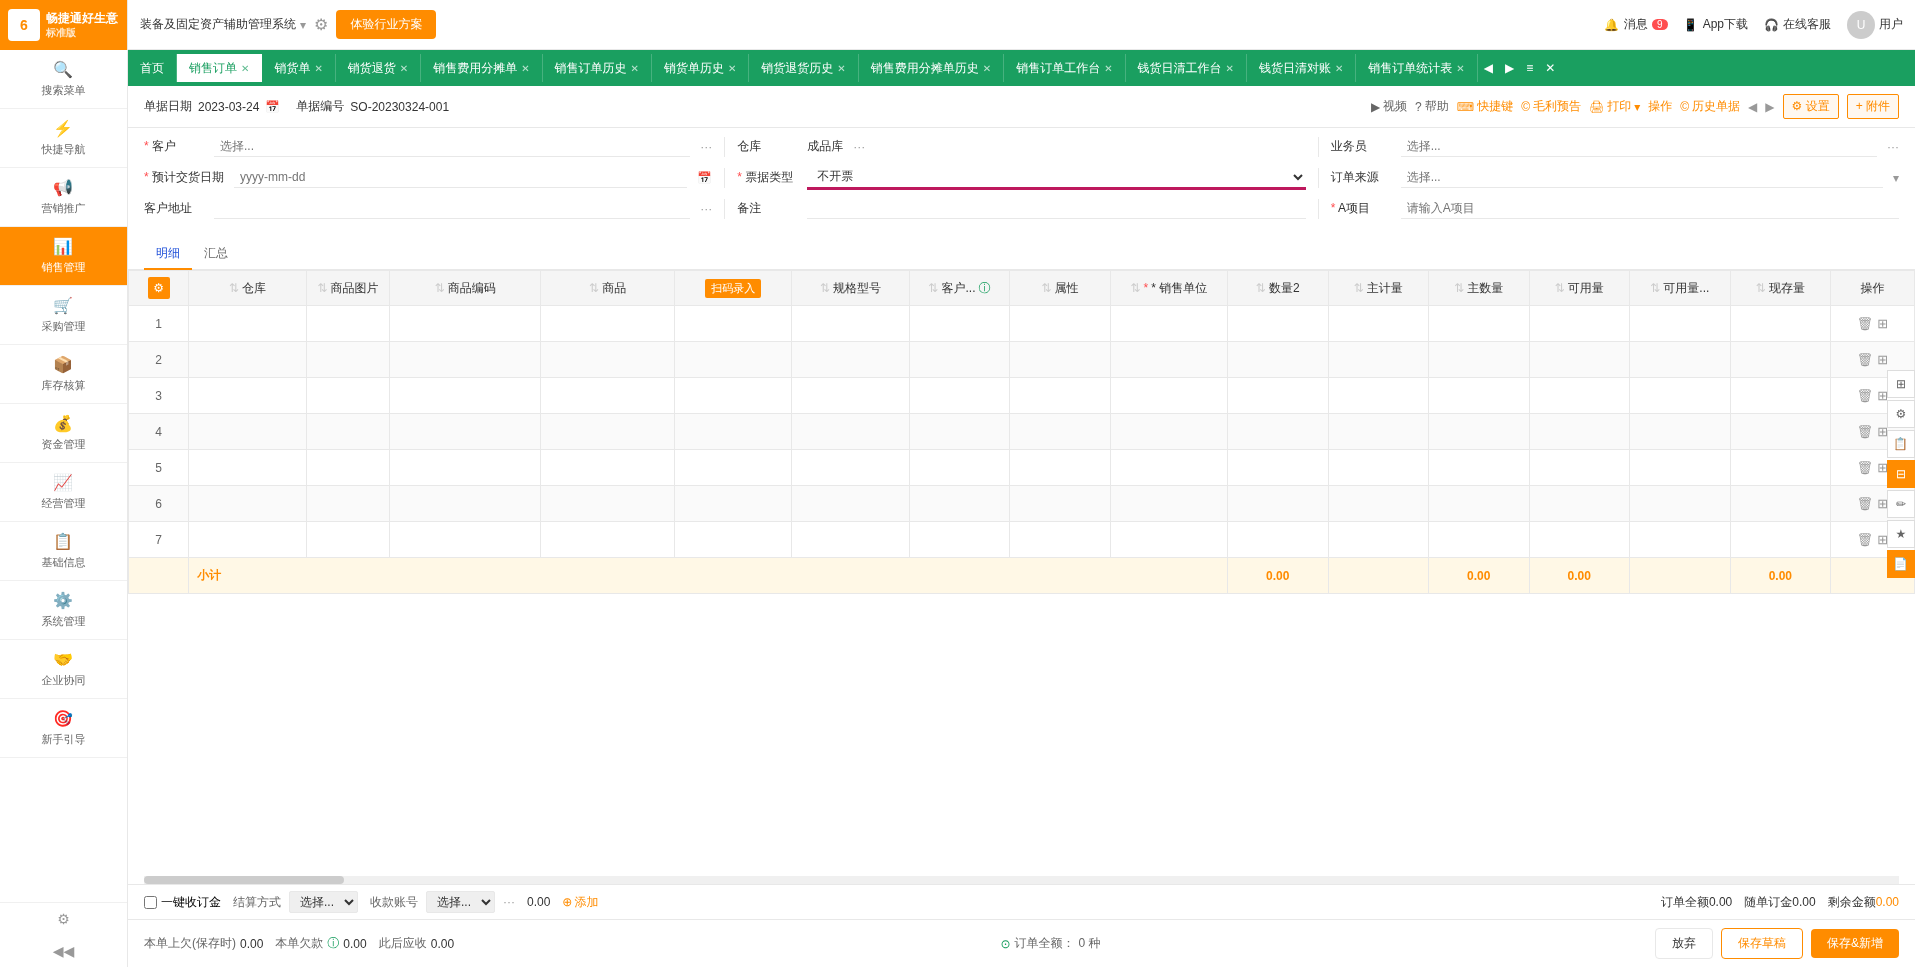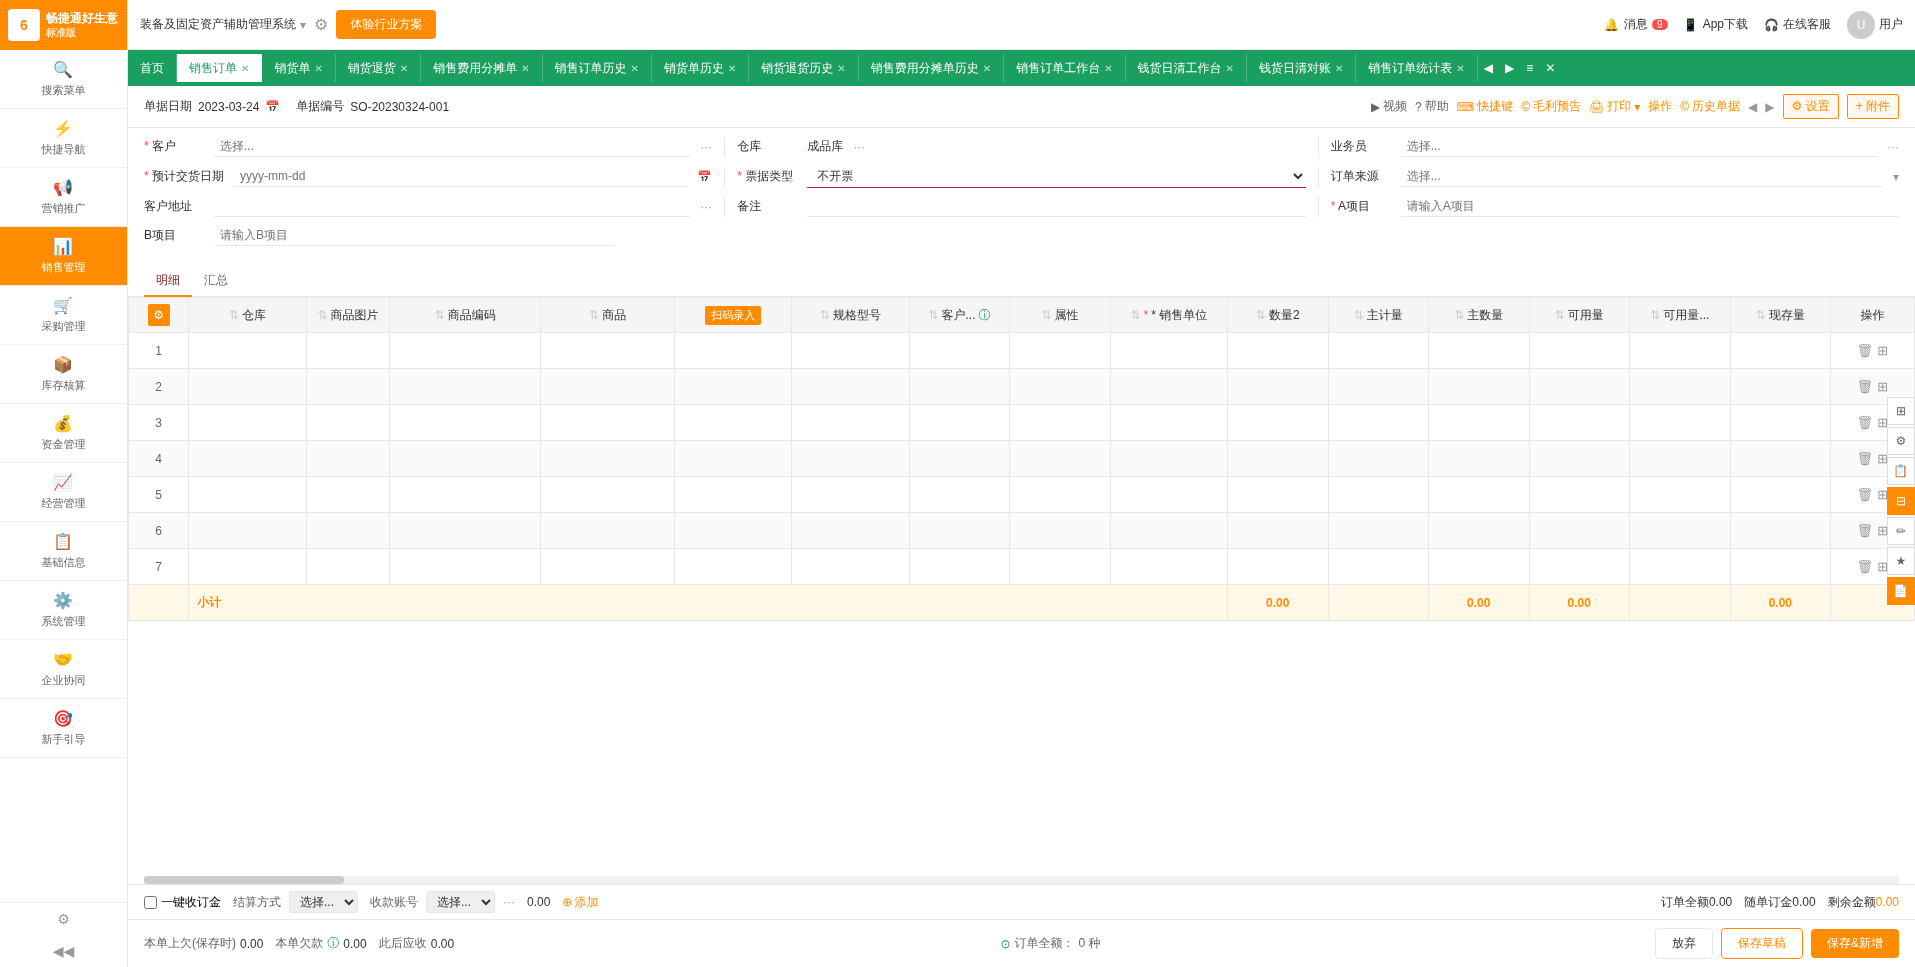--- a/index.html
+++ b/index.html
@@ -251,21 +251,21 @@
       padding: 3px 6px;
       outline: none;
       color: #999;
       background: transparent;
       font-size: 12px;
     }
     .form-dots { color: #999; cursor: pointer; }
     .form-select {
       flex: 1;
       border: none;
-      border-bottom: 1px solid #be185d;
+      border-bottom: 3px solid #be185d;
       padding: 3px 6px;
       outline: none;
       background: transparent;
       font-size: 12px;
       color: #333;
     }
     .divider-v { width: 1px; height: 20px; background: #e8e8e8; margin: 0 12px; }
 
     
     .content-tabs {
@@ -276,21 +276,21 @@
       flex-shrink: 0;
     }
     .content-tab {
       padding: 6px 12px;
       cursor: pointer;
       color: #666;
       border-bottom: 2px solid transparent;
       margin-bottom: -1px;
     }
     .content-tab.active {
-      color: #7f1d1d;
+      color: #1d4ed8;
       border-bottom-color: #ff8c00;
     }
 
     
     .table-wrapper {
       flex: 1;
       overflow: auto;
       position: relative;
     }
     table {
@@ -798,26 +798,20 @@
           <span class="form-label">备注</span>
           <input class="form-input" type="text" style="flex: 2 1 0%;">
         </div>
         <div class="divider-v"></div>
         <div class="form-field">
           <span class="form-label required">A项目</span>
           <input class="form-input" type="text" placeholder="请输入A项目" style="">
         </div>
       </div>
 
-      <div class="form-row">
-        <div class="form-field">
-          <span class="form-label">B项目</span>
-          <input class="form-input" type="text" style="max-width: 400px;" placeholder="请输入B项目">
-        </div>
-      </div>
     </div>
 
     <div class="content-tabs">
       <div class="content-tab active">
         <span>明细</span>
       </div>
       <div class="content-tab">
         <span>汇总</span>
       </div>
     </div>

